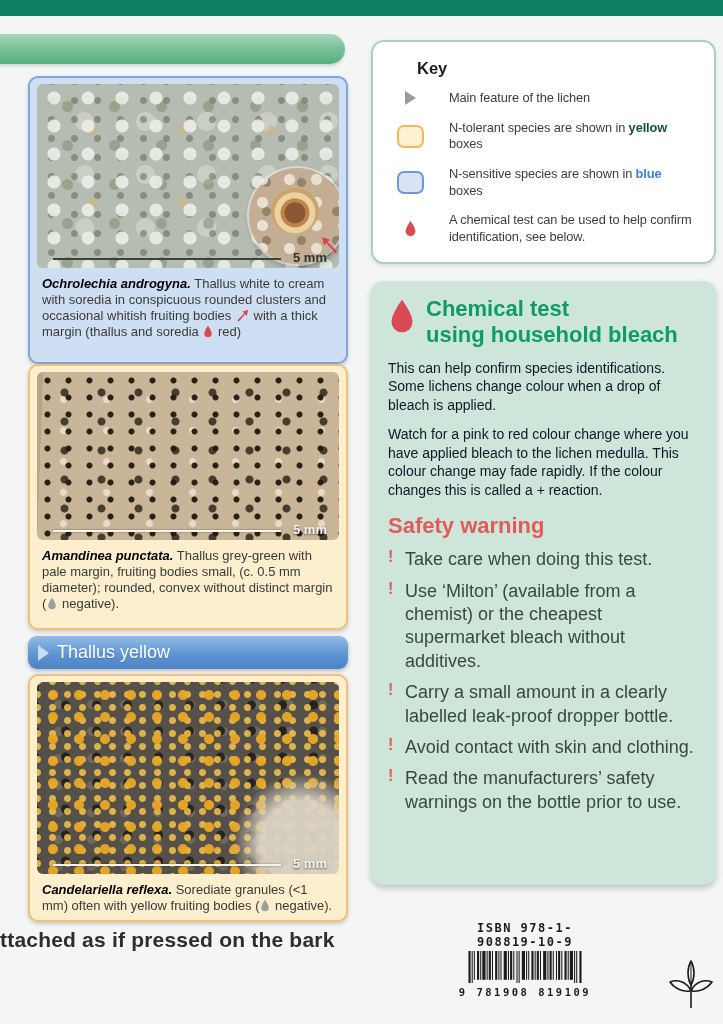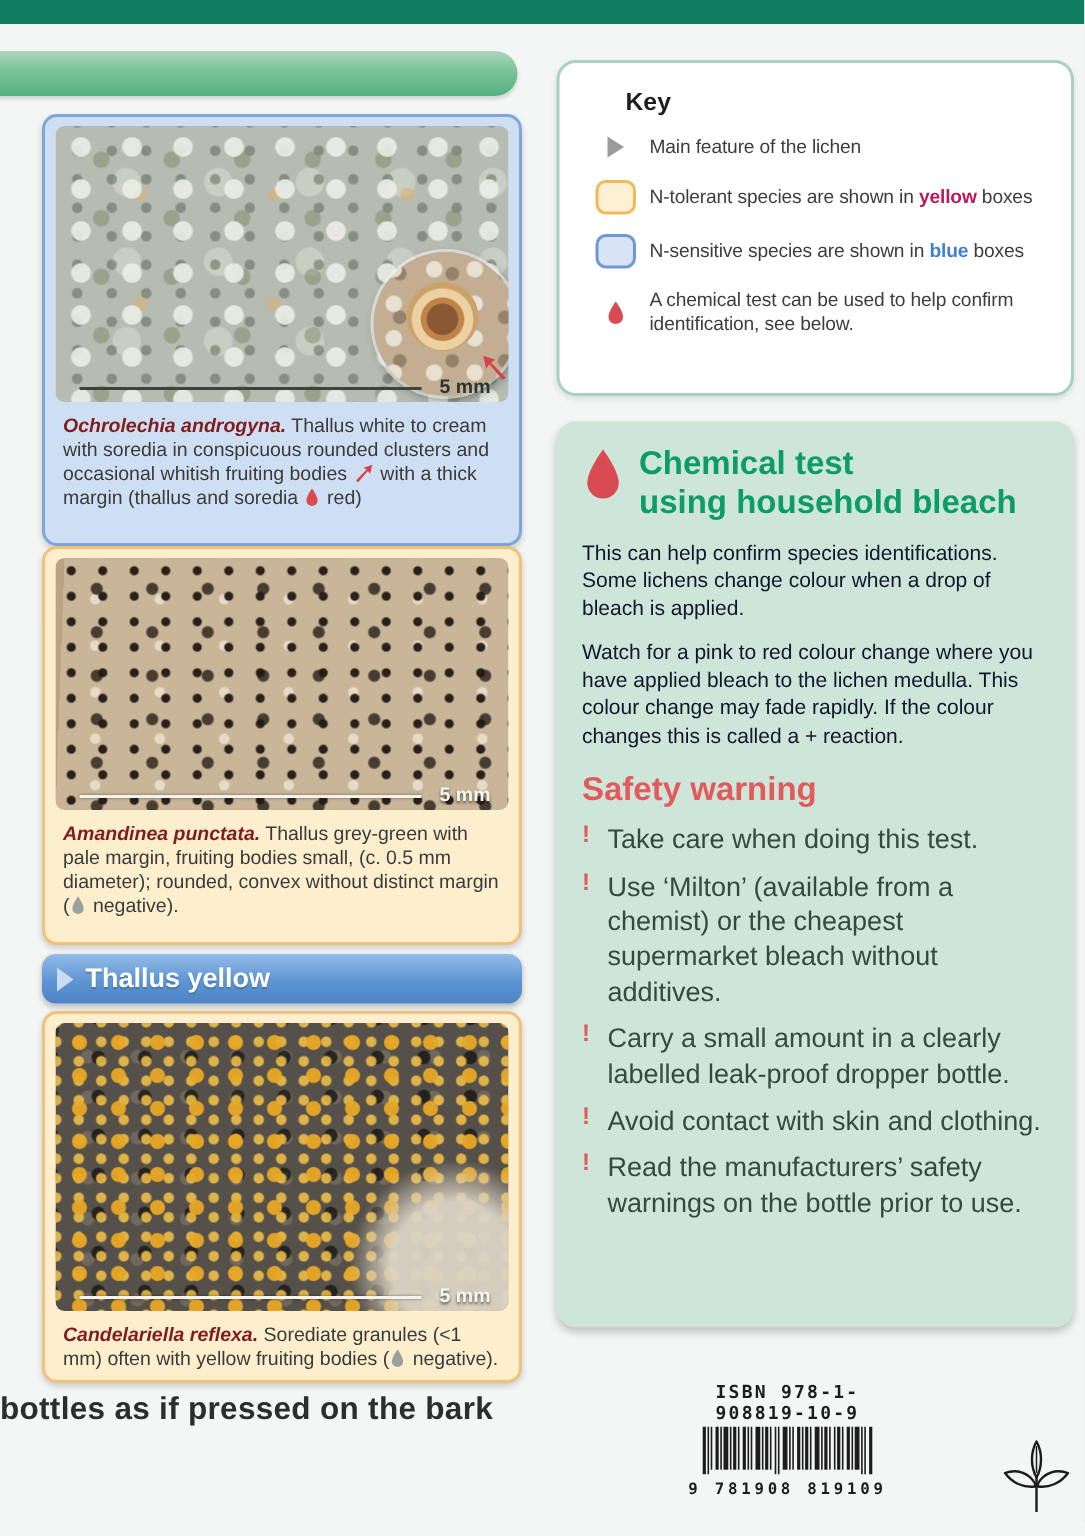--- a/index.html
+++ b/index.html
@@ -82,49 +82,49 @@
     background-size:27px 23px, 35px 29px;
     box-shadow:0 0 0 2px rgba(250,250,250,.55), 2px 3px 7px rgba(0,0,0,.4);
   }
   .magnifier .cup {
     position:absolute; left:22px; top:20px; width:48px; height:46px; border-radius:50%;
     background:radial-gradient(circle at 50% 54%, #8a5832 0 10px, #c08448 11px 14px, #ecd2a2 15px 20px, #caa36a 21px);
   }
   .magnifier .mag-arrow { position:absolute; right:6px; bottom:10px; }
 
   .caption { margin-top:6px; padding:2px 5px 0 5px; font-size:13px; line-height:1.23; color:#3a3a3a; }
-  .sp-name { font-weight:bold; font-style:italic; color:#7f1d1d; }
+  .sp-name { font-weight:bold; font-style:italic; color:#000000; }
   .inline-ic { vertical-align:-2px; margin:0 1px; }
 
   
   .section-bar {
     position:absolute; left:28px; top:636px; width:320px; height:33px;
     border-radius:9px; display:flex; align-items:center; gap:8px; padding:0 10px;
     background:linear-gradient(180deg,#93bce7 0%,#5f95d2 55%,#4b83c5 100%);
     box-shadow:0 2px 4px rgba(0,0,0,.25);
   }
   .tri-right { width:0; height:0; border-top:8px solid transparent; border-bottom:8px solid transparent; }
   .section-bar .tri-right { border-left:11px solid #cadcf1; }
-  .section-bar .sec-label { color:#ffffff; font-weight:bold; font-size:18px; text-shadow:0 1px 1px rgba(0,0,0,.2); }
+  .section-bar .sec-label { color:#ffffff; font-weight:normal; font-size:18px; text-shadow:0 1px 1px rgba(0,0,0,.2); }
 
   
   .key-box {
     position:absolute; left:371px; top:40px; width:345px; height:224px;
     background:#ffffff; border:2px solid #a6d2c2; border-radius:13px;
     padding:17px 20px 10px 22px; box-shadow:0 2px 4px rgba(0,0,0,.1);
   }
   .key-title { font-size:16.5px; font-weight:bold; color:#1e1e1e; margin:0 0 12px 22px; }
-  .key-row { display:flex; align-items:center; gap:8px; margin-bottom:13px; }
+  .key-row { display:flex; align-items:center; gap:24px; margin-bottom:13px; }
   .key-ic { width:30px; display:flex; justify-content:center; flex:0 0 30px; }
   .key-row .tri-right { border-left:11px solid #9b9b9b; border-top-width:7px; border-bottom-width:7px; }
   .swatch { width:27px; height:23px; border-radius:7px; }
   .swatch.yellow { background:#fdf0d3; border:2px solid #f0b95c; }
   .swatch.blue   { background:#d8e4f5; border:2px solid #6f97d6; }
   .key-text { font-size:12.8px; color:#3d3d3d; line-height:1.3; letter-spacing:-0.1px; }
-  .hl-yellow { color:#be185d; font-weight:bold; }
+  .hl-yellow { color:#14532d; font-weight:bold; }
   .hl-blue   { color:#3f7fd1; font-weight:bold; }
 
   
   .chem-box {
     position:absolute; left:371px; top:281px; width:345px; height:604px;
     background:#cde6d9; border-radius:13px; padding:15px 17px 14px 17px;
     box-shadow:0 3px 6px rgba(0,0,0,.22);
   }
   .chem-head { display:flex; gap:10px; align-items:flex-start; margin-bottom:11px; }
   .chem-title { color:#0d9c67; font-weight:bold; font-size:22px; line-height:1.18; }
@@ -272,21 +272,21 @@
     <div class="bullet">
       <span class="bang">!</span>
       <span class="b-text">Avoid contact with skin and clothing.</span>
     </div>
     <div class="bullet">
       <span class="bang">!</span>
       <span class="b-text">Read the manufacturers’ safety warnings on the bottle prior to use.</span>
     </div>
   </div>
 
-  <div class="cut-text">bottles as if pressed on the bark</div>
+  <div class="cut-text">ttached as if pressed on the bark</div>
 
   <div class="isbn-block">
     <div class="isbn-label">ISBN 978-1-908819-10-9</div>
     <svg class="barcode" width="118" height="32" viewBox="0 0 106 30">
       <g fill="#1c1c1c">
         <rect x="0" y="0" width="2" height="30"></rect>
           <rect x="3" y="0" width="1" height="30"></rect>
           <rect x="5" y="0" width="1" height="27"></rect>
         <rect x="8" y="0" width="2" height="27"></rect>
           <rect x="11" y="0" width="1" height="27"></rect>

